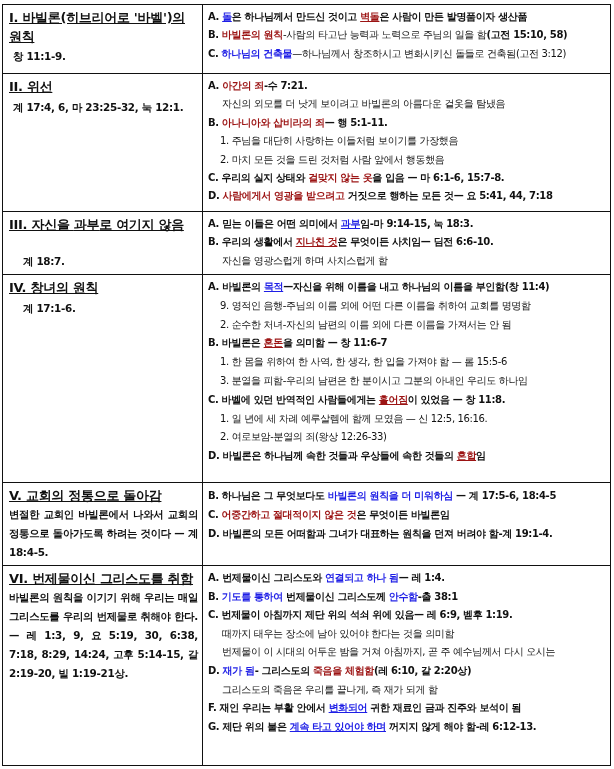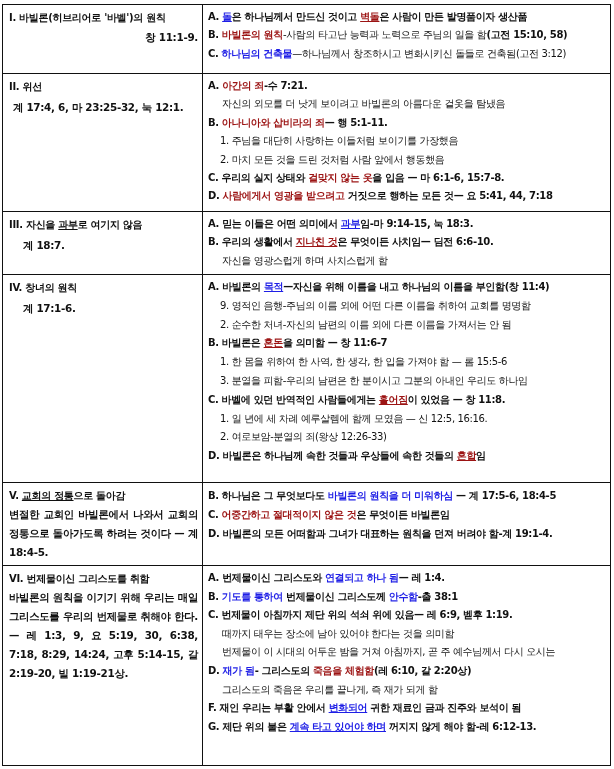--- a/index.html
+++ b/index.html
@@ -4,40 +4,40 @@
 <style>
   html, body { margin:0; padding:0; background:#ffffff; }
   body { width:614px; height:769px; position:relative; overflow:hidden;
          font-family:"DejaVu Sans", "Liberation Sans", sans-serif; color:#111; }
   .tbl { position:absolute; left:2px; top:4px; width:609px; border:1.5px solid #111; box-sizing:border-box; }
   .row { display:flex; border-bottom:1.5px solid #111; box-sizing:border-box; }
   .row:last-child { border-bottom:none; }
   .left { width:200px; border-right:1.5px solid #111; box-sizing:border-box; padding:3px 4px 2px 6px;
           display:flex; flex-direction:column; justify-content:flex-start; font-size:10.4px; font-weight:bold; line-height:20px; letter-spacing:-0.3px; }
   .left.top { justify-content:flex-start; }
-  .left .t { font-size:10px; }
+  .left .t { font-size:13px;text-decoration:underline; }
   .left .just { text-align:justify; text-align-last:left; }
   .right { flex:1; padding:3px 4px 2px 5px; font-size:10px; line-height:18.4px; letter-spacing:-0.35px; white-space:nowrap; overflow:hidden; }
   .line { display:block; }
   .b { font-weight:bold; }
   .ind1 { padding-left:14px; font-weight:normal; }
   .ind2 { padding-left:12px; font-weight:normal; }
   .blue { color:#1f1fe6; }
   .red { color:#9c1414; }
   .u { text-decoration:underline; }
 </style>
 </head>
 <body>
 
 <div class="tbl">
 
   <div class="row" style="height:69px;">
     <div class="left top">
       <span class="t" style="line-height:19px;">I. 바빌론(히브리어로 '바벨')의 원칙</span>
-      <span style="padding-left:4px;line-height:20px;text-align:right;">창 11:1-9.</span>
+      <span style="padding-left:4px;line-height:20px;">창 11:1-9.</span>
     </div>
     <div class="right">
       <span class="line b"><span>A. </span><span class="blue u">돌</span><span>은 하나님께서 만드신 것이고 </span><span class="red u">벽돌</span><span>은 사람이 만든 발명품이자 생산품</span></span>
       <span class="line"><span class="b">B. </span><span class="b red">바빌론의 원칙</span><span>-사람의 타고난 능력과 노력으로 주님의 일을 함</span><span class="b">(고전 15:10, 58)</span></span>
       <span class="line"><span class="b">C. </span><span class="b blue">하나님의 건축물</span><span>—하나님께서 창조하시고 변화시키신 돌들로 건축됨(고전 3:12)</span></span>
     </div>
   </div>
 
   <div class="row" style="height:138px;">
     <div class="left">
@@ -51,21 +51,21 @@
       <span class="line ind2">1. 주님을 대단히 사랑하는 이들처럼 보이기를 가장했음</span>
       <span class="line ind2">2. 마치 모든 것을 드린 것처럼 사람 앞에서 행동했음</span>
       <span class="line b"><span>C. 우리의 실지 상태와 </span><span class="red">걸맞지 않는 옷</span><span>을 입음 — 마 6:1-6, 15:7-8.</span></span>
       <span class="line b"><span>D. </span><span class="red">사람에게서 영광을 받으려고</span><span> 거짓으로 행하는 모든 것— 요 5:41, 44, 7:18</span></span>
     </div>
   </div>
 
   <div class="row" style="height:63px;">
     <div class="left">
       <span class="t"><span>III. 자신을 </span><span class="u">과부</span><span>로 여기지 않음</span></span>
-      <span style="padding-left:14px;">계 18:7.</span>
+      <span style="padding-left:14px;margin-top:16px;">계 18:7.</span>
     </div>
     <div class="right">
       <span class="line b"><span>A. 믿는 이들은 어떤 의미에서 </span><span class="blue u">과부</span><span>임-마 9:14-15, 눅 18:3.</span></span>
       <span class="line b"><span>B. 우리의 생활에서 </span><span class="red u">지나친 것</span><span>은 무엇이든 사치임— 딤전 6:6-10.</span></span>
       <span class="line ind1">자신을 영광스럽게 하며 사치스럽게 함</span>
     </div>
   </div>
 
   <div class="row" style="height:208px;">
     <div class="left">

